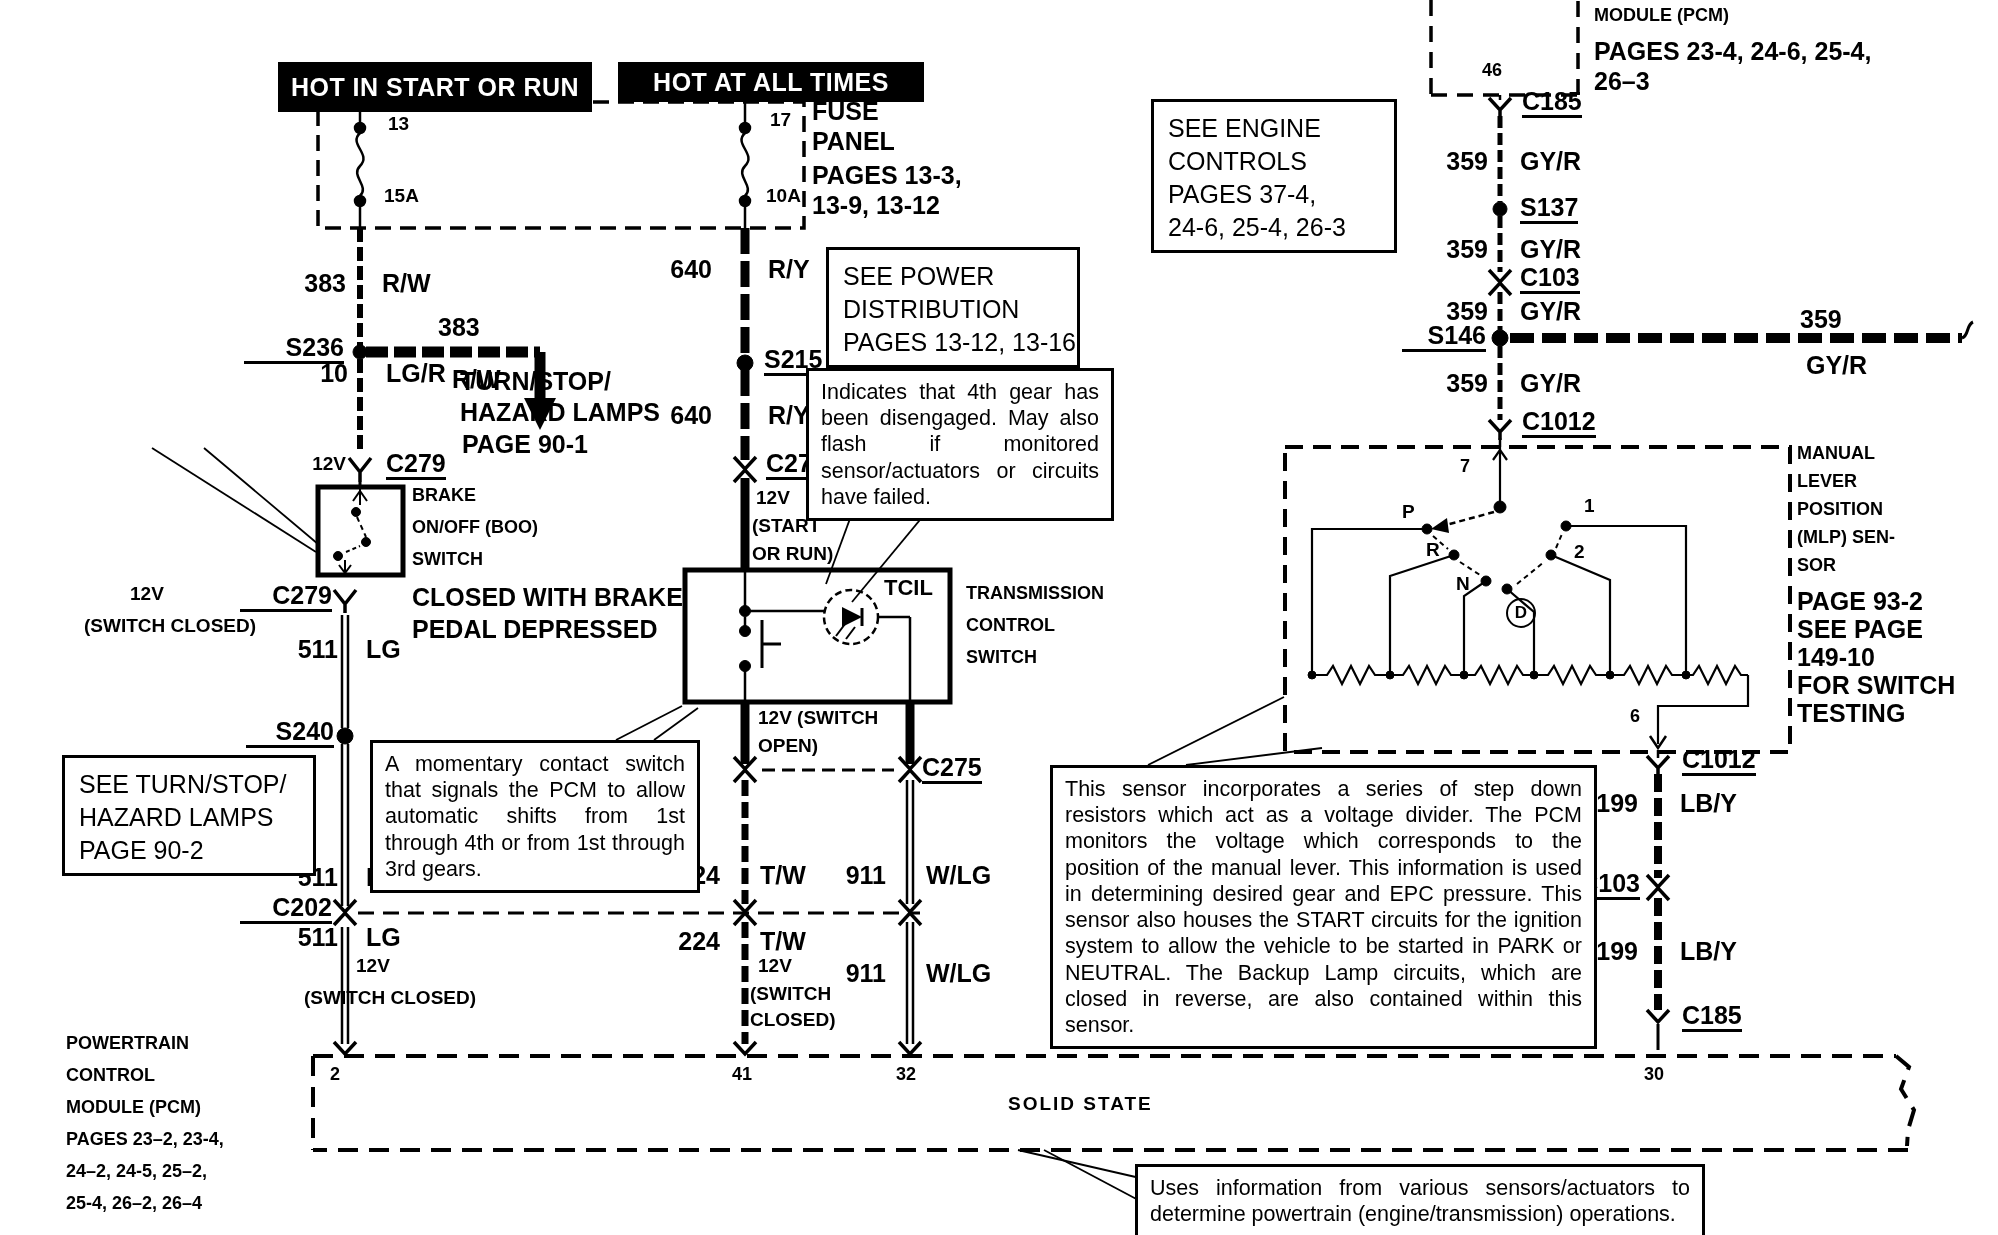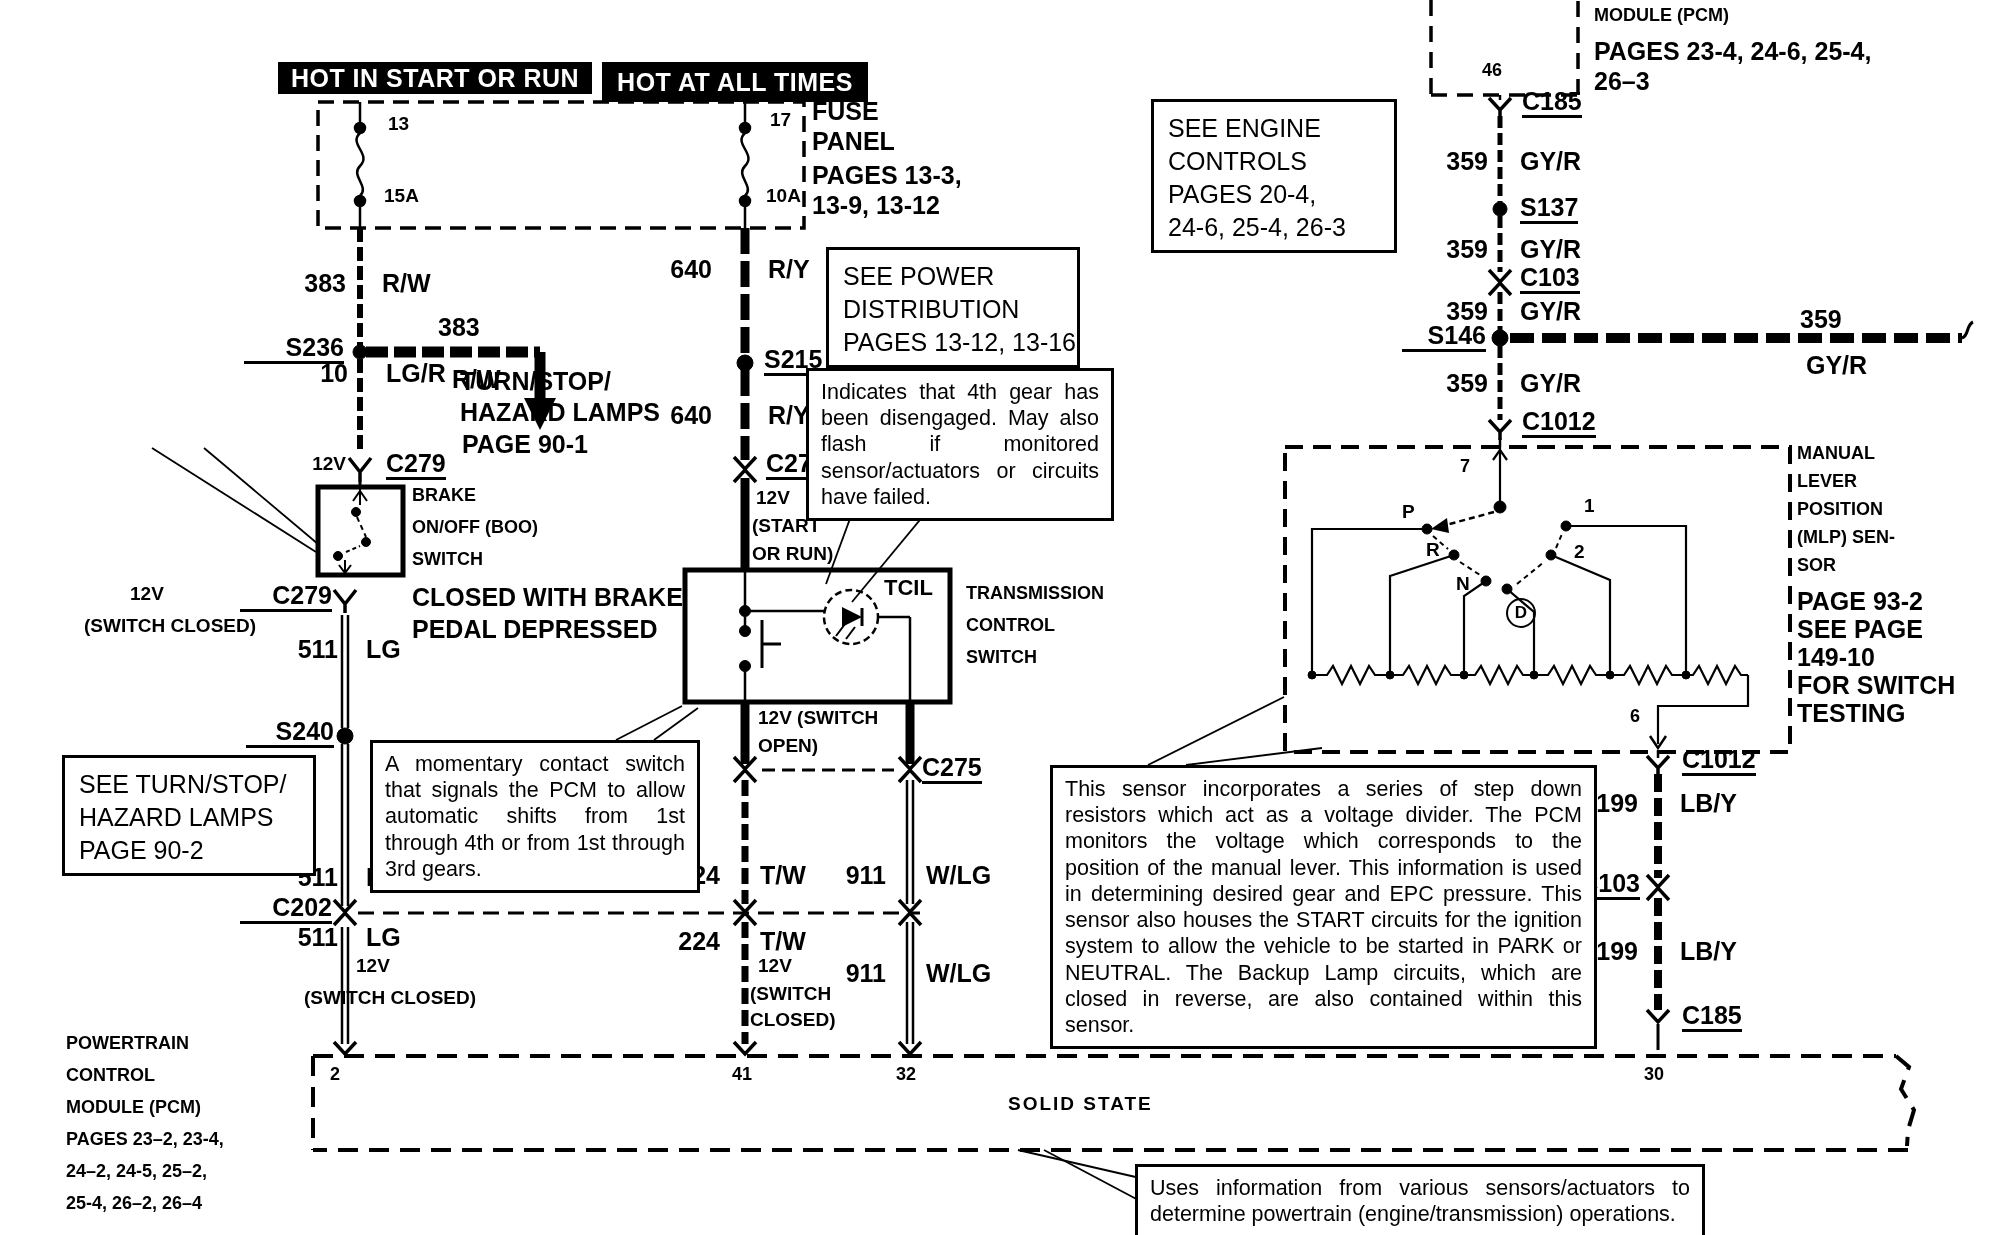--- a/index.html
+++ b/index.html
@@ -262,22 +262,22 @@
         <line x1="654" y1="740" x2="698" y2="708"></line>
     <line x1="862" y1="486" x2="826" y2="584"></line>
         <line x1="948" y1="486" x2="852" y2="602"></line>
     <line x1="1148" y1="765" x2="1284" y2="697"></line>
         <line x1="1186" y1="765" x2="1322" y2="748"></line>
     <line x1="1018" y1="1150" x2="1140" y2="1178"></line>
         <line x1="1044" y1="1150" x2="1142" y2="1202"></line>
   </g>
 </svg>
 
-<div class="banner" style="left:278px;top:62px;width:314px;height:32px">HOT IN START OR RUN</div>
-<div class="banner" style="left:602px;top:62px;width:266px;height:40px">HOT AT ALL TIMES</div>
+<div class="banner" style="left:278px;top:62px;width:314px;height:50px">HOT IN START OR RUN</div>
+<div class="banner" style="left:618px;top:62px;width:306px;height:40px">HOT AT ALL TIMES</div>
 
 <div class="lbl" style="left:812px;top:98px">FUSE</div>
 <div class="lbl" style="left:812px;top:128px">PANEL</div>
 <div class="lbl reg" style="left:812px;top:162px">PAGES 13-3,</div>
 <div class="lbl reg" style="left:812px;top:192px">13-9, 13-12</div>
 <div class="lbl sm" style="left:388px;top:114px">13</div>
 <div class="lbl sm" style="left:384px;top:186px">15A</div>
 <div class="lbl sm" style="left:770px;top:110px">17</div>
 <div class="lbl sm" style="left:766px;top:186px">10A</div>
 
@@ -398,21 +398,21 @@
   <span class="reg">PAGE 90-2</span>
 </div>
 <div class="refbox" style="left:826px;top:247px;width:226px">
   <span>SEE POWER</span>
   <span>DISTRIBUTION</span>
   <span class="reg">PAGES 13-12, 13-16</span>
 </div>
 <div class="refbox" style="left:1151px;top:99px;width:218px">
   <span>SEE ENGINE</span>
   <span>CONTROLS</span>
-  <span class="reg">PAGES 20-4,</span>
+  <span class="reg">PAGES 37-4,</span>
   <span class="reg">24-6, 25-4, 26-3</span>
 </div>
 
 <div class="note" style="left:370px;top:740px;width:300px">A momentary contact switch that signals the PCM to allow automatic shifts from 1st through 4th or from 1st through 3rd gears.</div>
 <div class="note" style="left:806px;top:368px;width:278px">Indicates that 4th gear has been disengaged. May also flash if monitored sensor/actuators or circuits have failed.</div>
 <div class="note" style="left:1050px;top:765px;width:517px">This sensor incorporates a series of step down resistors which act as a voltage divider. The PCM monitors the voltage which corresponds to the position of the manual lever. This information is used in determining desired gear and EPC pressure. This sensor also houses the START circuits for the ignition system to allow the vehicle to be started in PARK or NEUTRAL. The Backup Lamp circuits, which are closed in reverse, are also contained within this sensor.</div>
 <div class="note" style="left:1135px;top:1164px;width:540px">Uses information from various sensors/actuators to determine powertrain (engine/transmission) operations.</div>
 
 <div class="lbl" style="left:1008px;top:1094px;font-size:19px;letter-spacing:2px">SOLID STATE</div>
 <div class="lbl f26" style="left:66px;top:1034px">POWERTRAIN</div>

